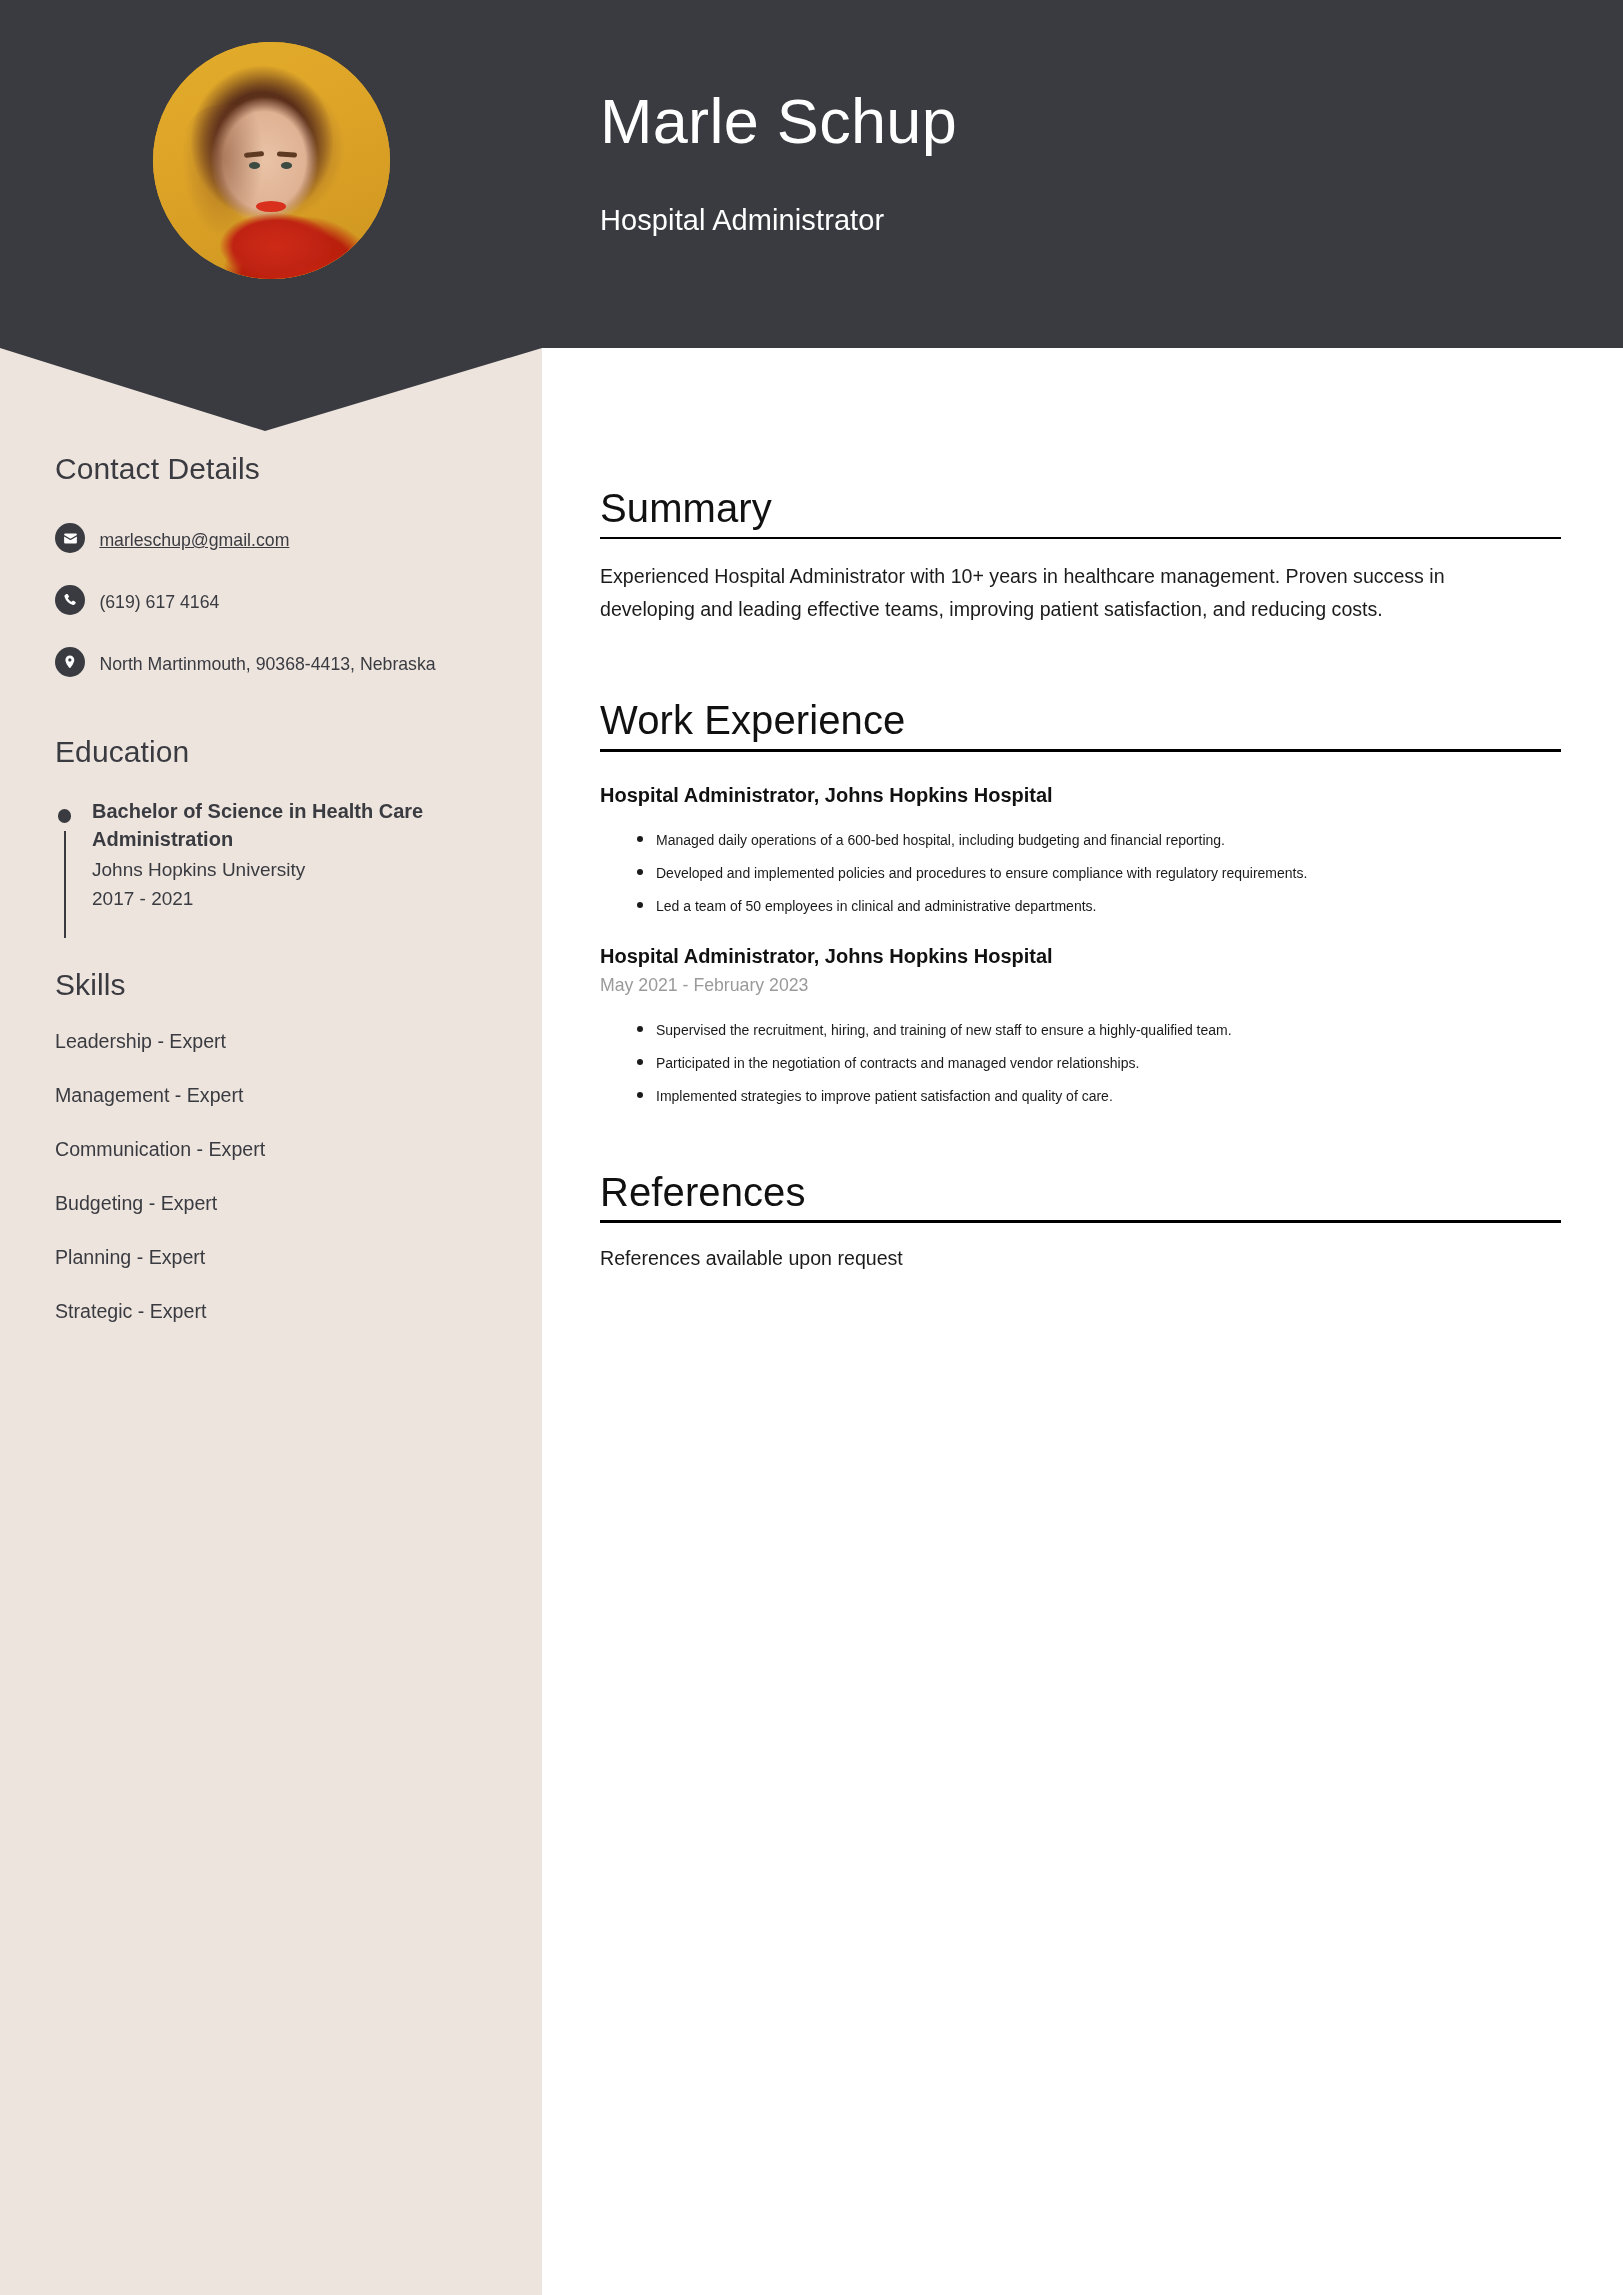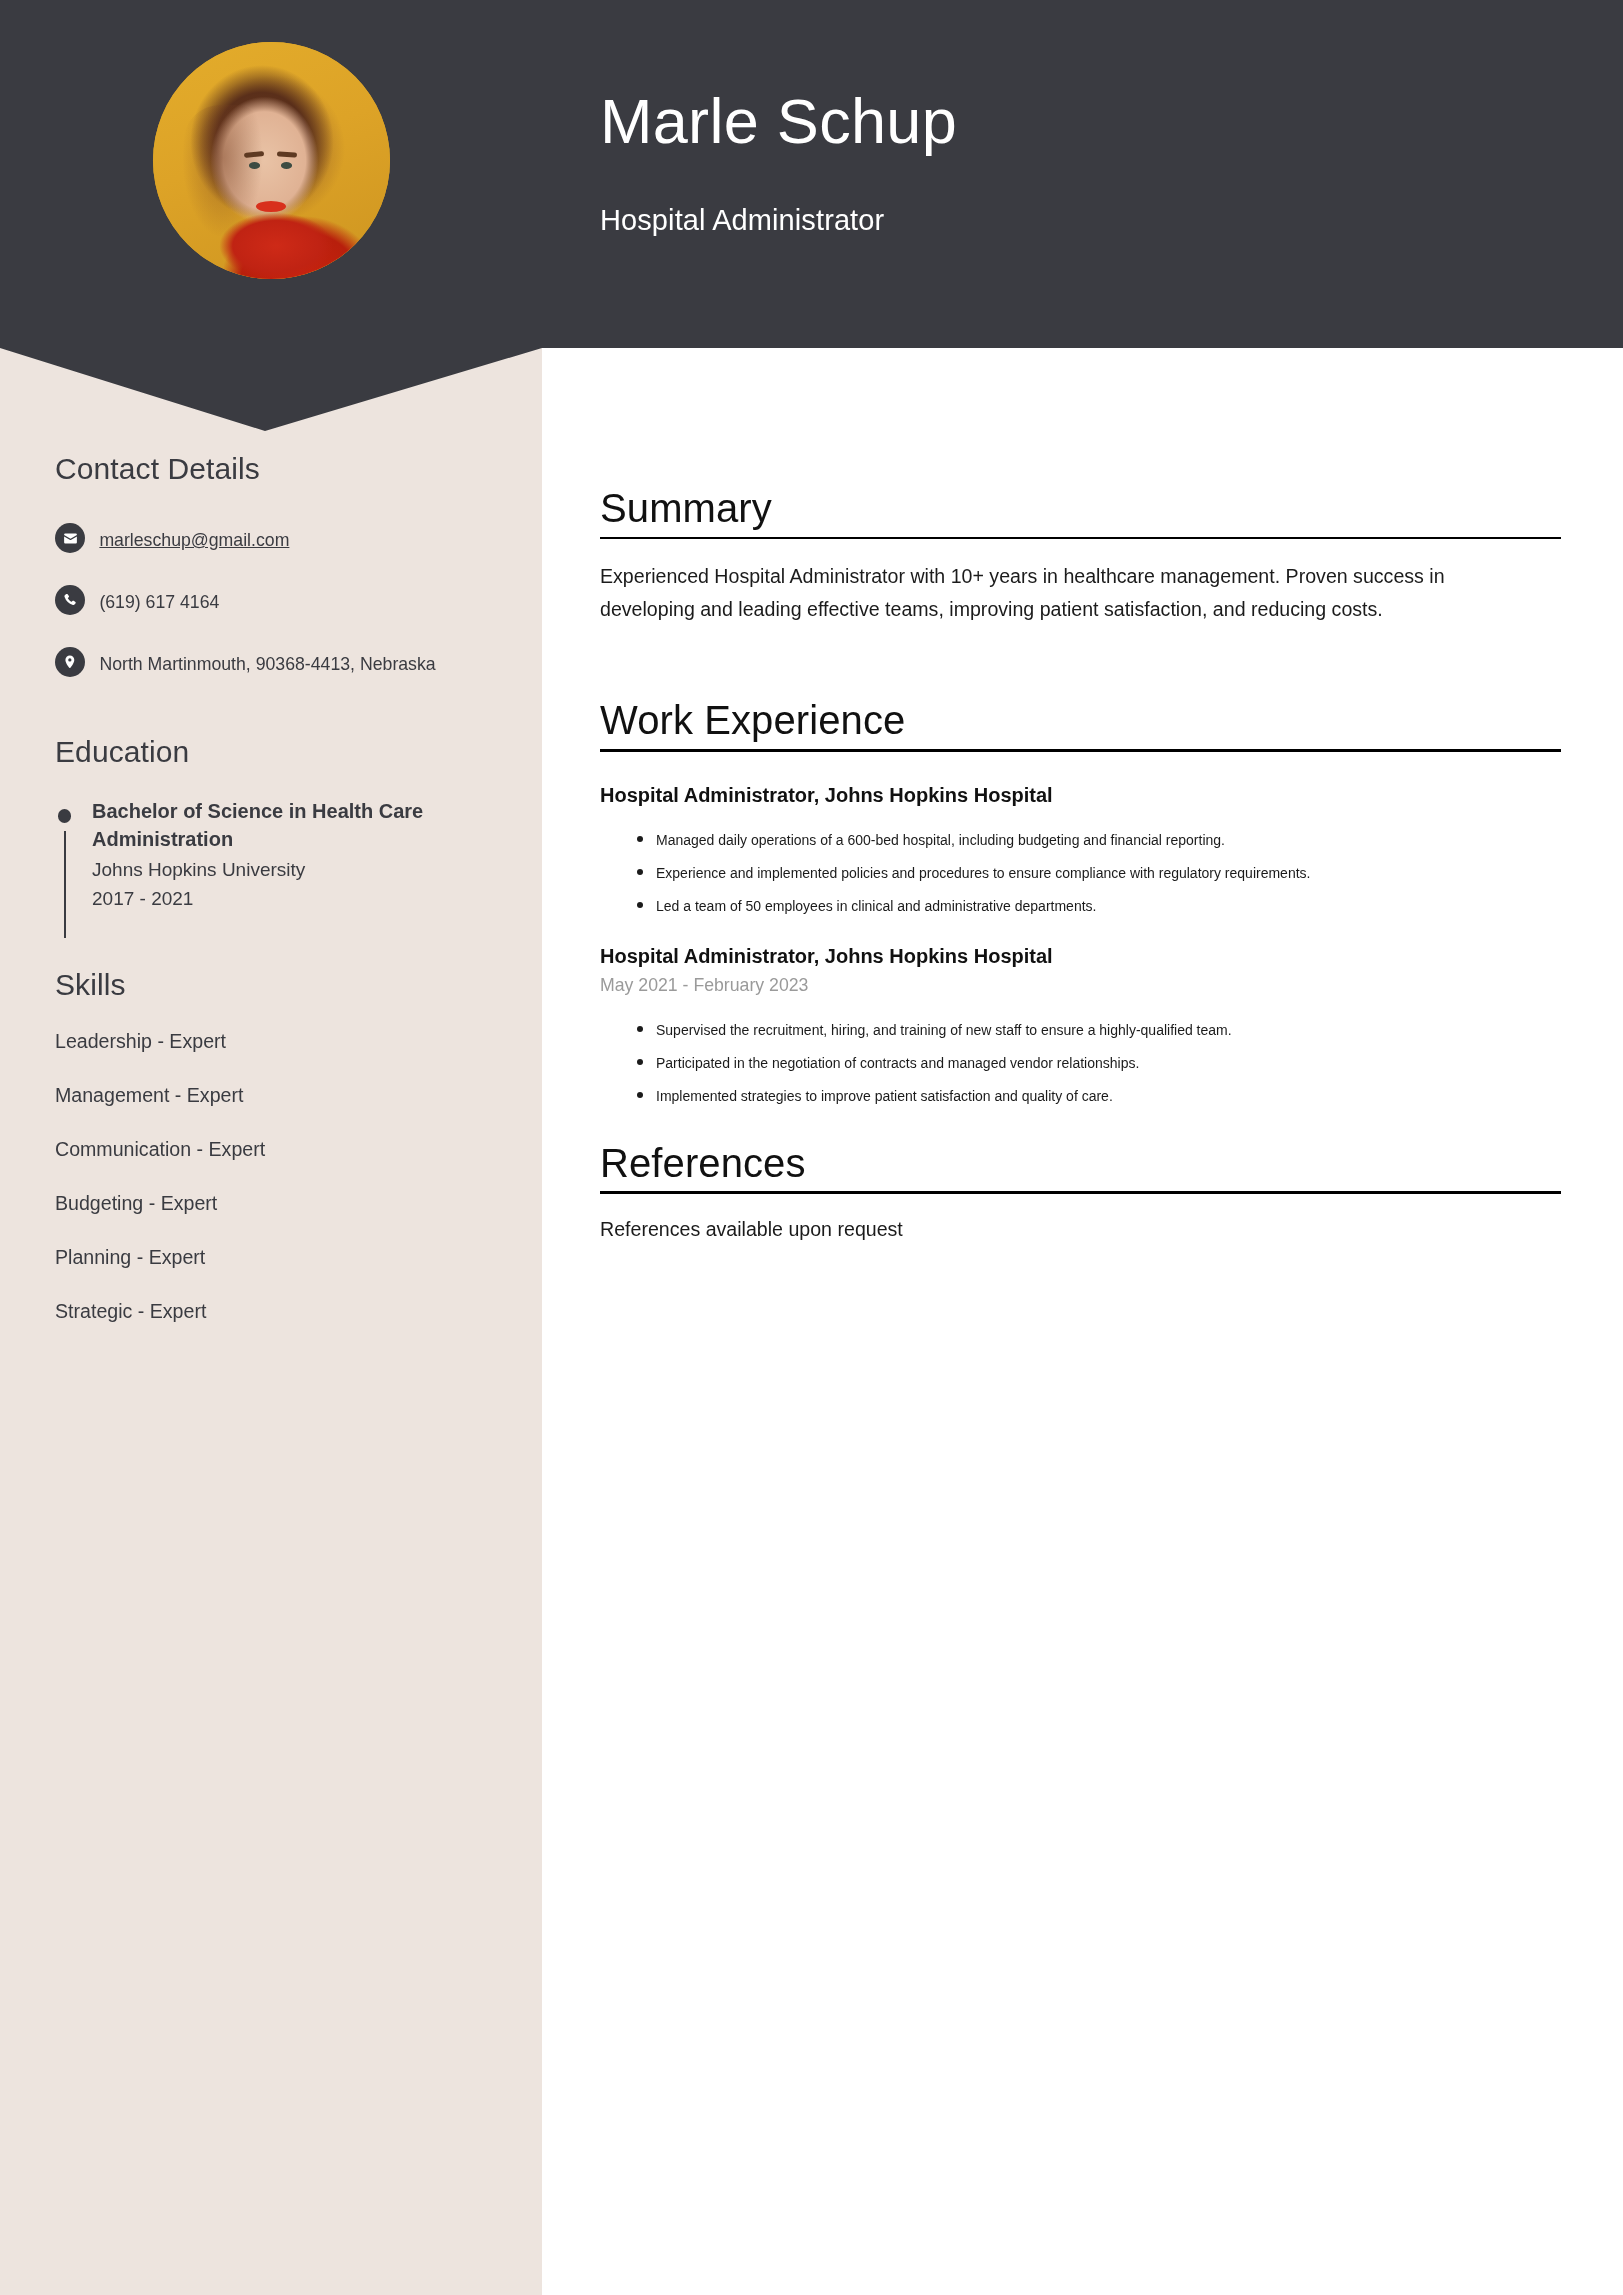--- a/index.html
+++ b/index.html
@@ -205,21 +205,21 @@
     margin-top:14.4px;
     padding-left:56px;
   }
   .job-bullets li {
     font-size:14px; line-height:1.68; color:#1b1b1b;
     margin-bottom:2.6px;
     list-style:disc;
   }
   .job-bullets li::marker { font-size:19.6px; }
 
-  #references-section { margin-top:33px; }
+  #references-section { margin-top:62px; }
   .ref-text {
     font-size:19.6px; line-height:1.6; color:#1b1b1b;
     margin-top:19.6px;
   }
 </style>
 </head>
 <body>
 
 <div id="page">
 
@@ -310,21 +310,21 @@
     <div class="section" id="work-section">
       <div class="section-title">Work Experience</div>
       <div class="section-rule"></div>
 
       <div id="jobs">
 
         <div class="job">
           <div class="job-title">Hospital Administrator, Johns Hopkins Hospital</div>
           <ul class="job-bullets">
             <li>Managed daily operations of a 600-bed hospital, including budgeting and financial reporting.</li>
-            <li>Experience and implemented policies and procedures to ensure compliance with regulatory requirements.</li>
+            <li>Developed and implemented policies and procedures to ensure compliance with regulatory requirements.</li>
             <li>Led a team of 50 employees in clinical and administrative departments.</li>
           </ul>
         </div>
 
         <div class="job">
           <div class="job-title">Hospital Administrator, Johns Hopkins Hospital</div>
           <div class="job-dates">May 2021 - February 2023</div>
           <ul class="job-bullets">
             <li>Supervised the recruitment, hiring, and training of new staff to ensure a highly-qualified team.</li>
             <li>Participated in the negotiation of contracts and managed vendor relationships.</li>

